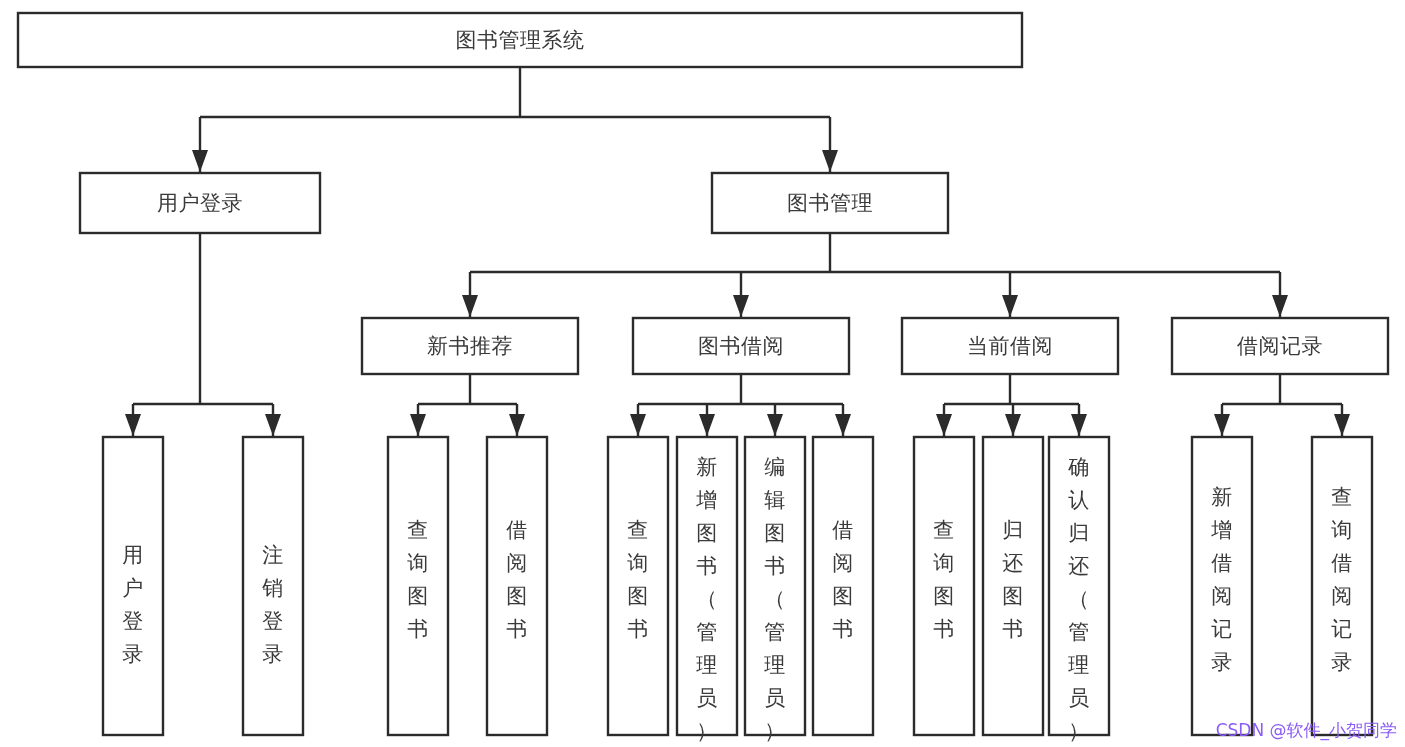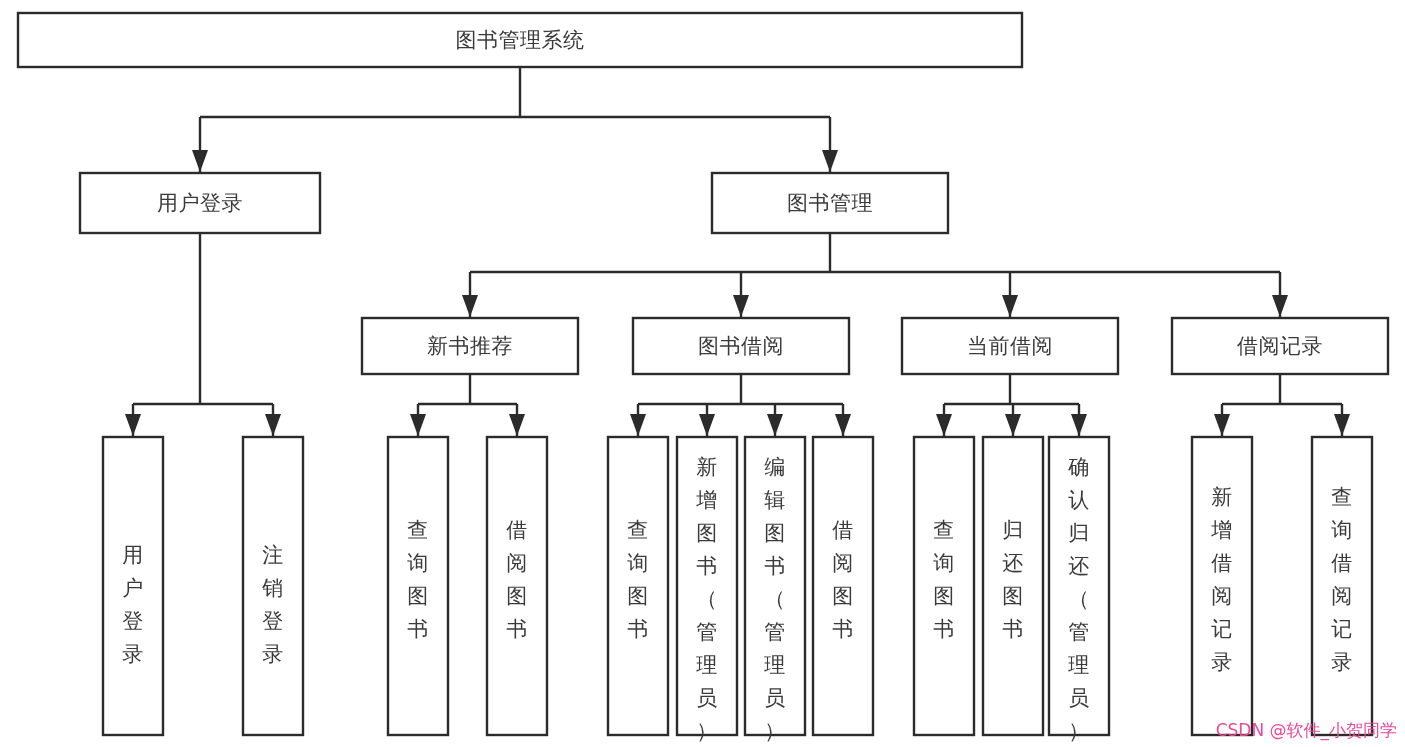--- a/index.html
+++ b/index.html
@@ -55,21 +55,21 @@
     stroke-linecap: butt;
   }
   .arrow-head {
     fill: #2b2b2b;
     stroke: none;
   }
   .watermark {
     position: absolute;
     right: 8px;
     bottom: 5px;
-    color: #ec4899;
+    color: #8b5cf6;
     font-size: 17px;
     font-family: "DejaVu Sans", "Liberation Sans", sans-serif;
     white-space: nowrap;
     user-select: none;
   }
 </style>
 </head>
 <body>
 
 <div id="diagram-root">

